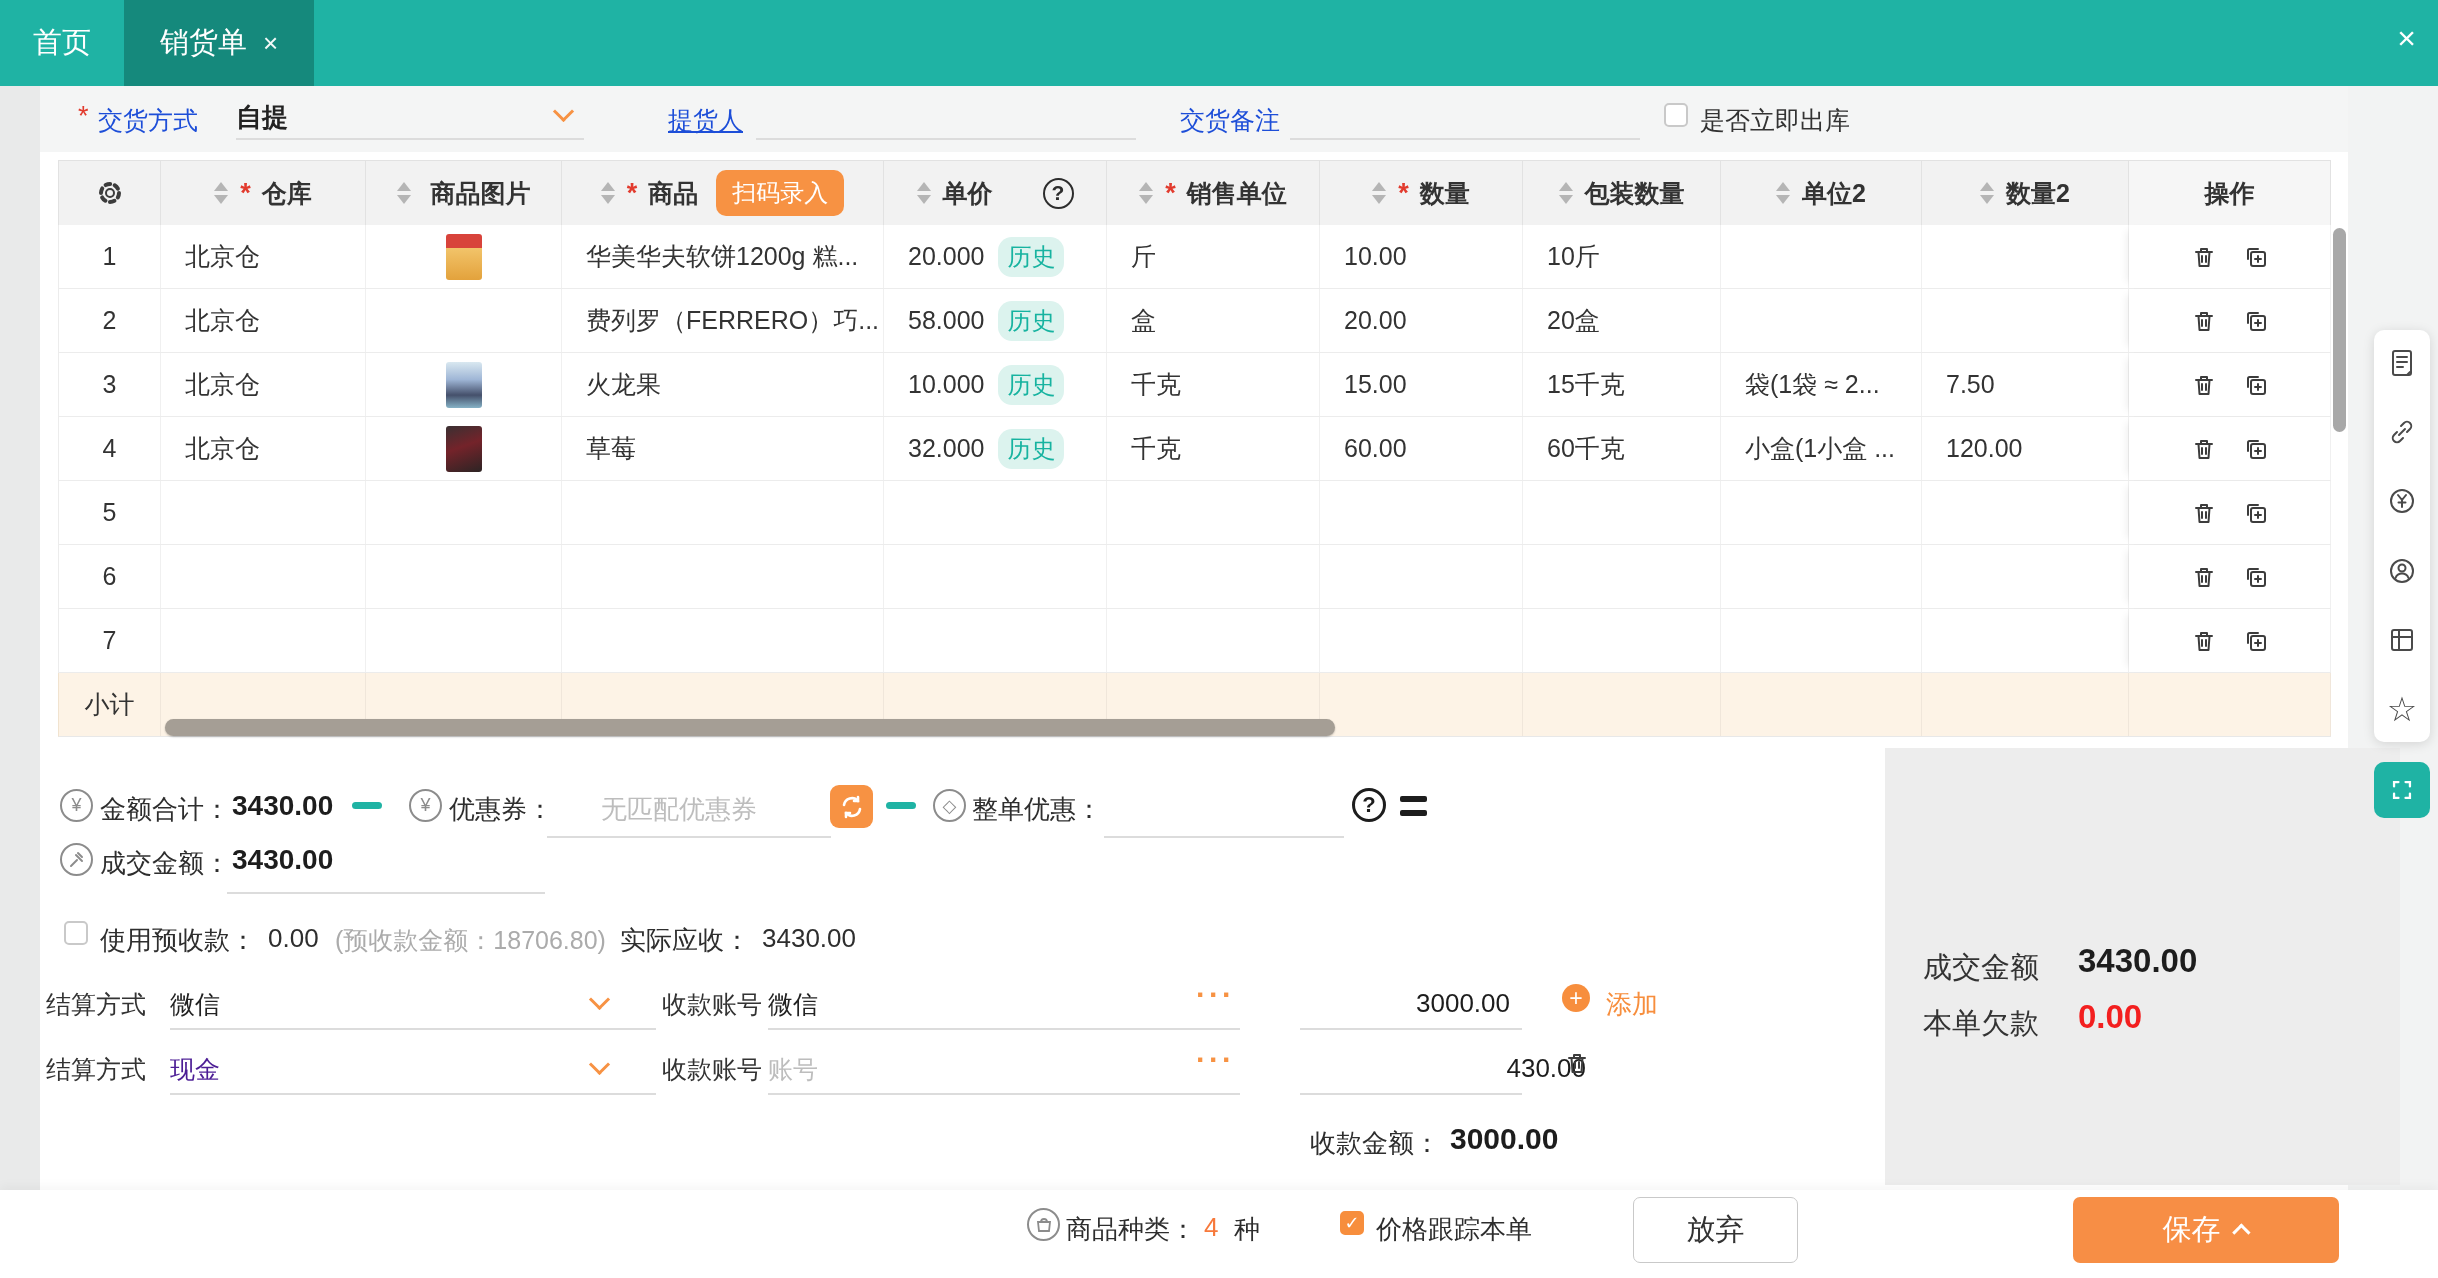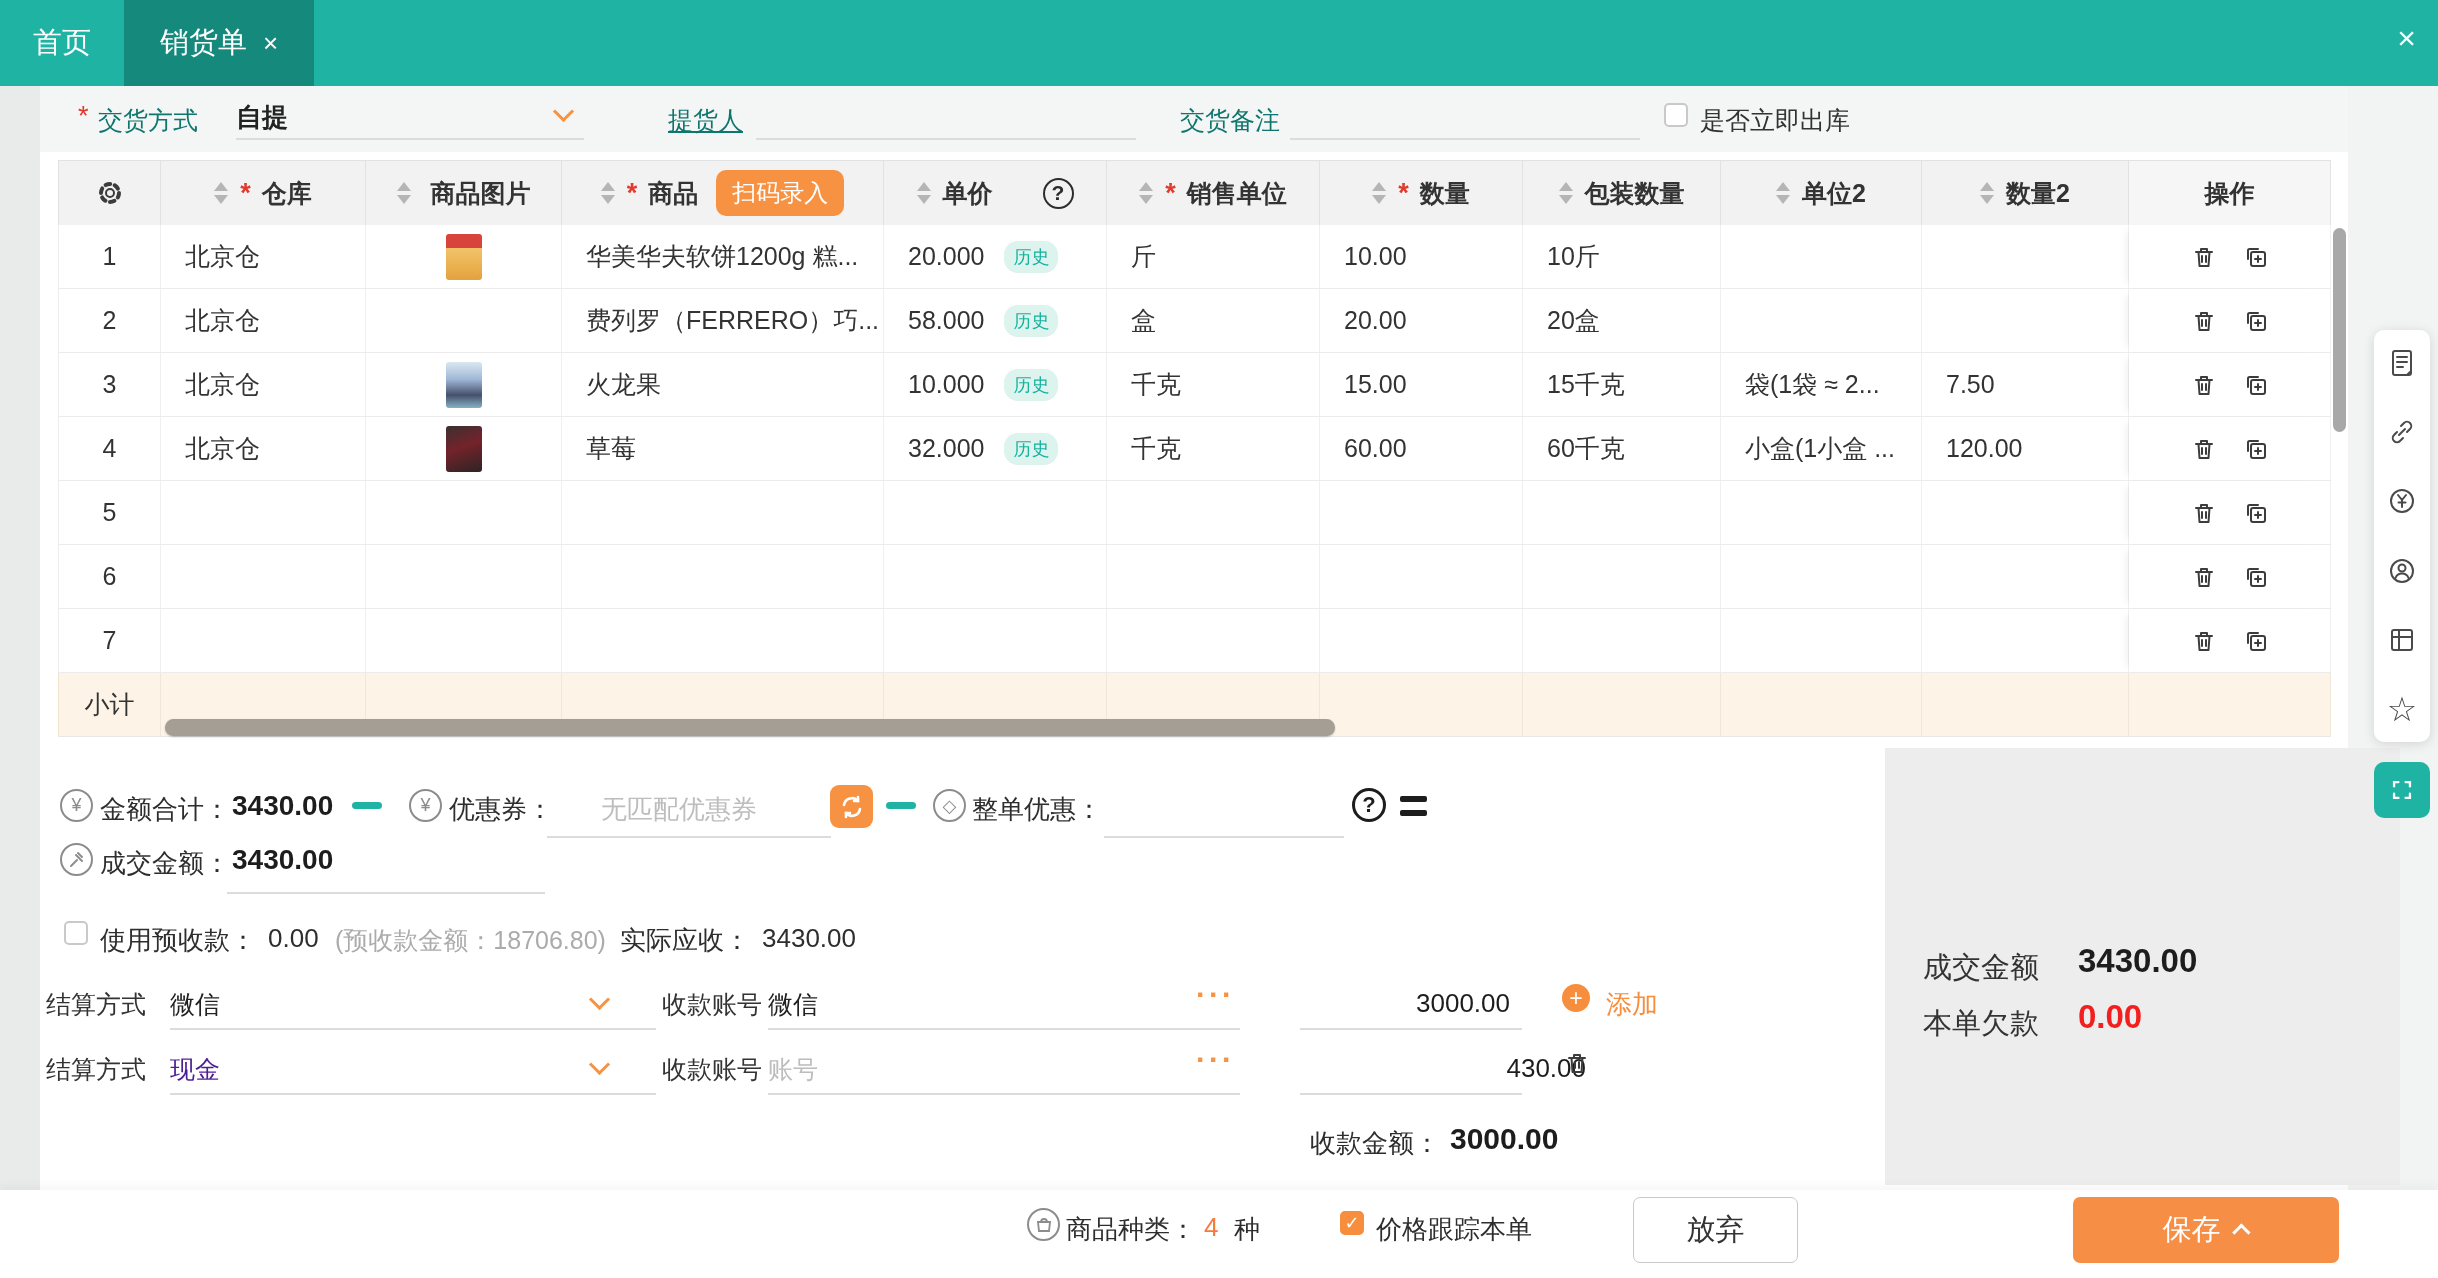--- a/index.html
+++ b/index.html
@@ -15,21 +15,21 @@
   .tab-close{font-size:26px;opacity:.95;}
   .win-close{position:absolute;right:22px;top:22px;color:#fff;font-size:32px;line-height:1;cursor:pointer;}
 
   
   .formband{position:absolute;left:40px;top:86px;width:2398px;height:66px;background:#f4f5f5;}
   .mainbg{position:absolute;left:40px;top:152px;width:2398px;height:1038px;background:#fff;}
   .rightgutter{position:absolute;left:2348px;top:86px;width:90px;height:1104px;background:#f2f3f3;}
 
   .abs{position:absolute;}
   .req{color:#e23b2e;font-size:27px;margin-right:3px;}
-  .flabel{font-size:25px;color:#0f766e;}
+  .flabel{font-size:25px;color:#1d4ed8;}
   .fvalue{font-size:26px;color:#222;font-weight:600;}
   .ul{position:absolute;height:2px;background:#dcdcdc;}
   .chev{width:15px;height:15px;border-right:3px solid #f79243;border-bottom:3px solid #f79243;transform:rotate(45deg);display:inline-block;}
   .cb{width:24px;height:24px;border:2px solid #c9c9c9;border-radius:5px;background:#fff;display:inline-flex;align-items:center;justify-content:center;}
   .cb.on{background:#f78e3d;border-color:#f78e3d;color:#fff;font-size:18px;font-weight:bold;}
 
   
   .table{position:absolute;left:58px;top:160px;}
   .thead{display:flex;height:65px;background:#f2f2f2;border-top:1px solid #e2e2e2;border-left:1px solid #e2e2e2;}
   .th{display:flex;align-items:center;justify-content:center;border-right:1px solid #e2e2e2;font-size:25px;color:#333;font-weight:600;gap:8px;}
@@ -40,21 +40,21 @@
   .c0{width:102px;}.c1{width:205px;}.c2{width:196px;gap:16px;}.c3{width:322px;}.c4{width:223px;}
   .c5{width:213px;}.c6{width:203px;}.c7{width:198px;text-align:center;}.c8{width:201px;}.c9{width:207px;}.c10{width:202px;}
   .ops{justify-content:center;gap:22px;padding-left:0;box-shadow:-8px 0 8px -6px rgba(0,0,0,.07);}
   .sort{display:inline-flex;flex-direction:column;gap:4px;margin-right:4px;}
   .sort i{width:0;height:0;border-left:7px solid transparent;border-right:7px solid transparent;}
   .sort .up{border-bottom:9px solid #b5b5b5;}
   .sort .dn{border-top:9px solid #b5b5b5;}
   .scanbtn{background:#f79243;color:#fff;font-size:24px;font-weight:400;border-radius:10px;padding:7px 16px;margin-left:10px;cursor:pointer;}
   .qmark{width:31px;height:31px;border:2.5px solid #2d2d2d;border-radius:50%;display:inline-flex;align-items:center;justify-content:center;
          font-size:21px;font-weight:bold;color:#2d2d2d;margin-left:42px;}
-  .hist{background:#dcf3ee;color:#17b3a0;font-size:18px;padding:4px 9px;border-radius:14px;margin-left:20px;}
+  .hist{background:#dcf3ee;color:#17b3a0;font-size:24px;padding:4px 9px;border-radius:14px;margin-left:14px;}
   .pimg{width:36px;height:46px;border-radius:3px;display:inline-block;}
   .img1{background:linear-gradient(180deg,#d8433b 0%,#d8433b 30%,#f2c46a 30%,#e3a23c 100%);}
   .img2{background:repeating-linear-gradient(90deg,#c09a60 0 7px,#femp 0),repeating-linear-gradient(0deg,rgba(90,60,20,.55) 0 2px,transparent 2px 9px),repeating-linear-gradient(90deg,rgba(90,60,20,.55) 0 2px,transparent 2px 9px),#c09a60;}
   .img3{background:linear-gradient(180deg,#d9e8f0 0%,#9fb6d6 38%,#45506b 72%,#86b2c6 100%);}
   .img4{background:linear-gradient(160deg,#3a3032 0%,#74232a 45%,#2c2424 100%);}
   .ic{width:30px;height:30px;fill:none;stroke:#3c3c3c;stroke-width:2;stroke-linecap:round;stroke-linejoin:round;cursor:pointer;}
   .subrow{display:flex;height:64px;background:#fdf3e6;border-left:1px solid #f1e3cf;border-bottom:1px solid #e8e8e8;}
   .subrow .td{border-right:1px solid rgba(0,0,0,.05);color:#333;}
   .vscroll{position:absolute;left:2333px;top:228px;width:13px;height:204px;background:#a8a8a8;border-radius:7px;}
   .hscroll{position:absolute;left:165px;top:719px;width:1170px;height:17px;background:#a59e95;border-radius:9px;box-shadow:0 1px 2px rgba(0,0,0,.25);}

